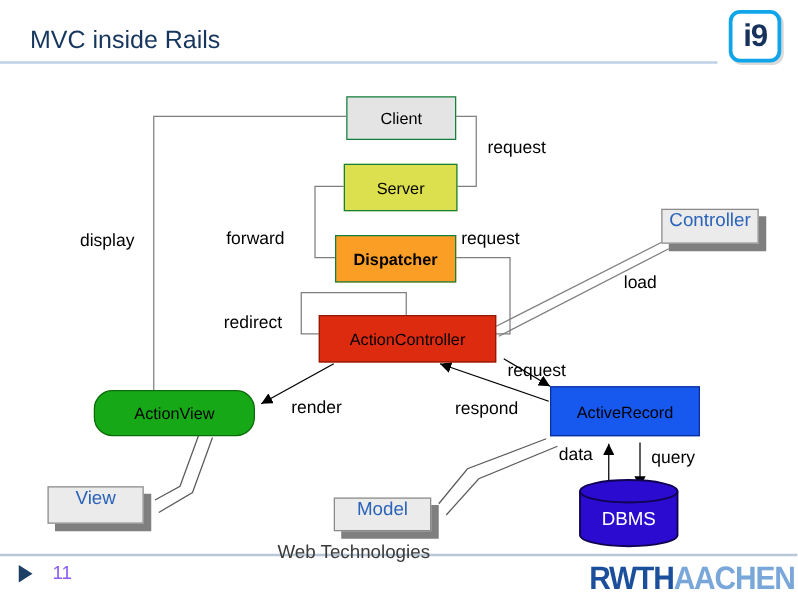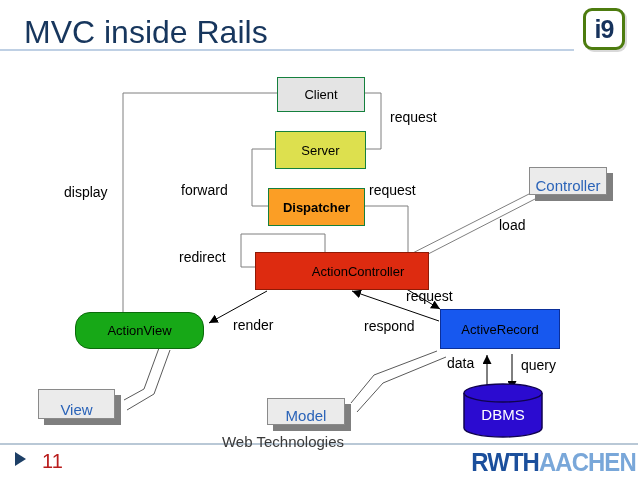--- a/index.html
+++ b/index.html
@@ -2,48 +2,48 @@
 <html><head>
 <meta charset="utf-8">
 <style>
   html,body{margin:0;padding:0;}
   body{
     width:638px;height:479px;position:relative;overflow:hidden;
     background:#ffffff;font-family:"Liberation Sans",sans-serif;
   }
   
   .slide-title{
-    position:absolute;left:24px;top:16px;font-size:32px;line-height:32px;
+    position:absolute;left:24px;top:16px;font-size:20px;line-height:32px;
     color:#17365d;letter-spacing:0;
   }
   .title-underline{position:absolute;left:0;top:49px;width:574px;height:2px;background:#bfd0e4;}
   .i9-logo{
     position:absolute;left:583px;top:8px;width:36px;height:36px;
-    border:3px solid #4d7c0f;border-radius:9px;background:#fff;
+    border:3px solid #0ea5e9;border-radius:9px;background:#fff;
     display:flex;align-items:center;justify-content:center;
     color:#16325c;font-weight:700;font-size:25px;letter-spacing:-1px;
     box-shadow:2px 2px 0 #d9d9d9;
   }
   
   .node{
     position:absolute;border:1px solid #15803d;z-index:2;
     display:flex;align-items:center;justify-content:center;
     font-size:13px;color:#000;
   }
   .n-client{left:277px;top:77px;width:86px;height:33px;background:#e4e4e4;}
   .n-server{left:275px;top:131px;width:89px;height:36px;background:#dde04e;}
   .n-dispatcher{left:268px;top:188px;width:95px;height:36px;background:#fb9e25;font-weight:bold;}
-  .n-actioncontroller{left:255px;top:252px;width:140px;height:36px;background:#dd2b10;border-color:#8f1a06;padding-left:32px;}
+  .n-actioncontroller{left:255px;top:252px;width:140px;height:36px;background:#dd2b10;border-color:#8f1a06;}
   .n-actionview{left:75px;top:312px;width:127px;height:35px;background:#17a817;border-color:#0b6b0b;border-radius:15px;}
   .n-activerecord{left:440px;top:309px;width:118px;height:38px;background:#1758ef;border-color:#0b2f9a;}
   
   .tag{
     position:absolute;background:#ebebeb;border:1px solid #8a8a8a;z-index:2;
     box-shadow:6px 6px 0 #7f7f7f;
-    display:flex;align-items:flex-end;justify-content:center;
+    display:flex;align-items:flex-start;justify-content:center;
     color:#2a63b8;font-size:15px;
   }
   .t-controller{left:529px;top:167px;width:76px;height:26px;}
   .t-view{left:38px;top:389px;width:75px;height:28px;}
   .t-model{left:267px;top:398px;width:76px;height:25px;}
   
   .dbms-wrap{position:absolute;left:462px;top:382px;width:82px;height:57px;z-index:2;}
   
   .edge-label{position:absolute;z-index:3;font-size:14px;color:#000;white-space:nowrap;}
   .l-request-client{left:390px;top:109px;}
@@ -58,21 +58,21 @@
   .l-data{left:447px;top:355px;}
   .l-query{left:521px;top:357px;}
   
   .wires{position:absolute;left:0;top:0;z-index:1;}
   
   .footer-divider{position:absolute;left:0;top:443px;width:638px;height:2px;background:#b9c8d6;}
   .page-arrow{
     position:absolute;left:15px;top:452px;width:0;height:0;
     border-left:11px solid #1d3f66;border-top:7px solid transparent;border-bottom:7px solid transparent;
   }
-  .page-number{position:absolute;left:42px;top:450px;font-size:20px;color:#b91c1c;}
+  .page-number{position:absolute;left:42px;top:450px;font-size:15px;color:#8b5cf6;}
   .footer-title{position:absolute;left:218px;top:433px;width:130px;text-align:center;font-size:15px;color:#3a3a3a;}
   .rwth-logo{
     position:absolute;right:2px;top:447px;font-size:26px;font-weight:700;
     letter-spacing:-1px;transform:scaleX(0.92);transform-origin:right center;white-space:nowrap;
   }
   .rwth-primary{color:#1b4f9c;}
   .rwth-secondary{color:#79a7d9;}
 </style>
 </head>
 <body>

